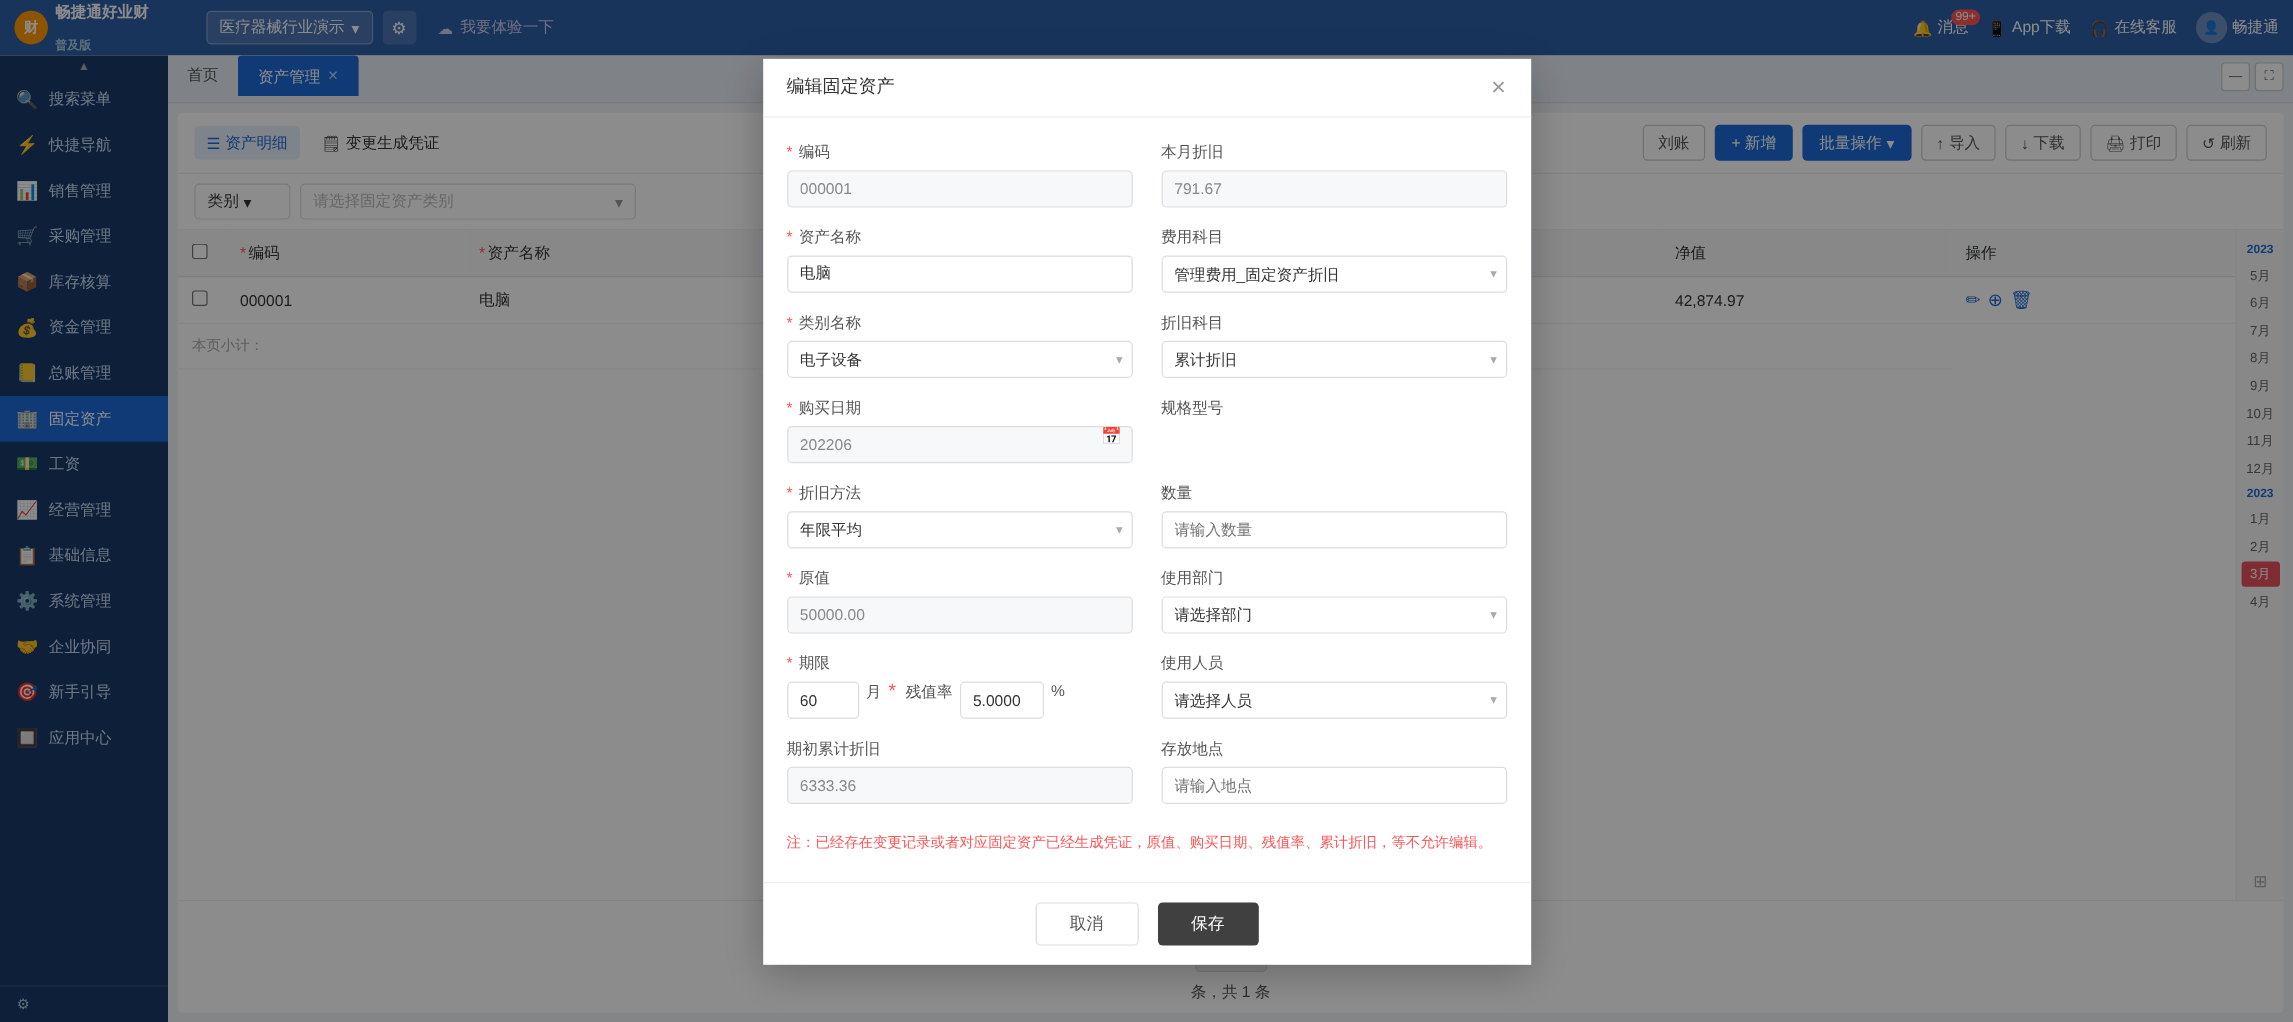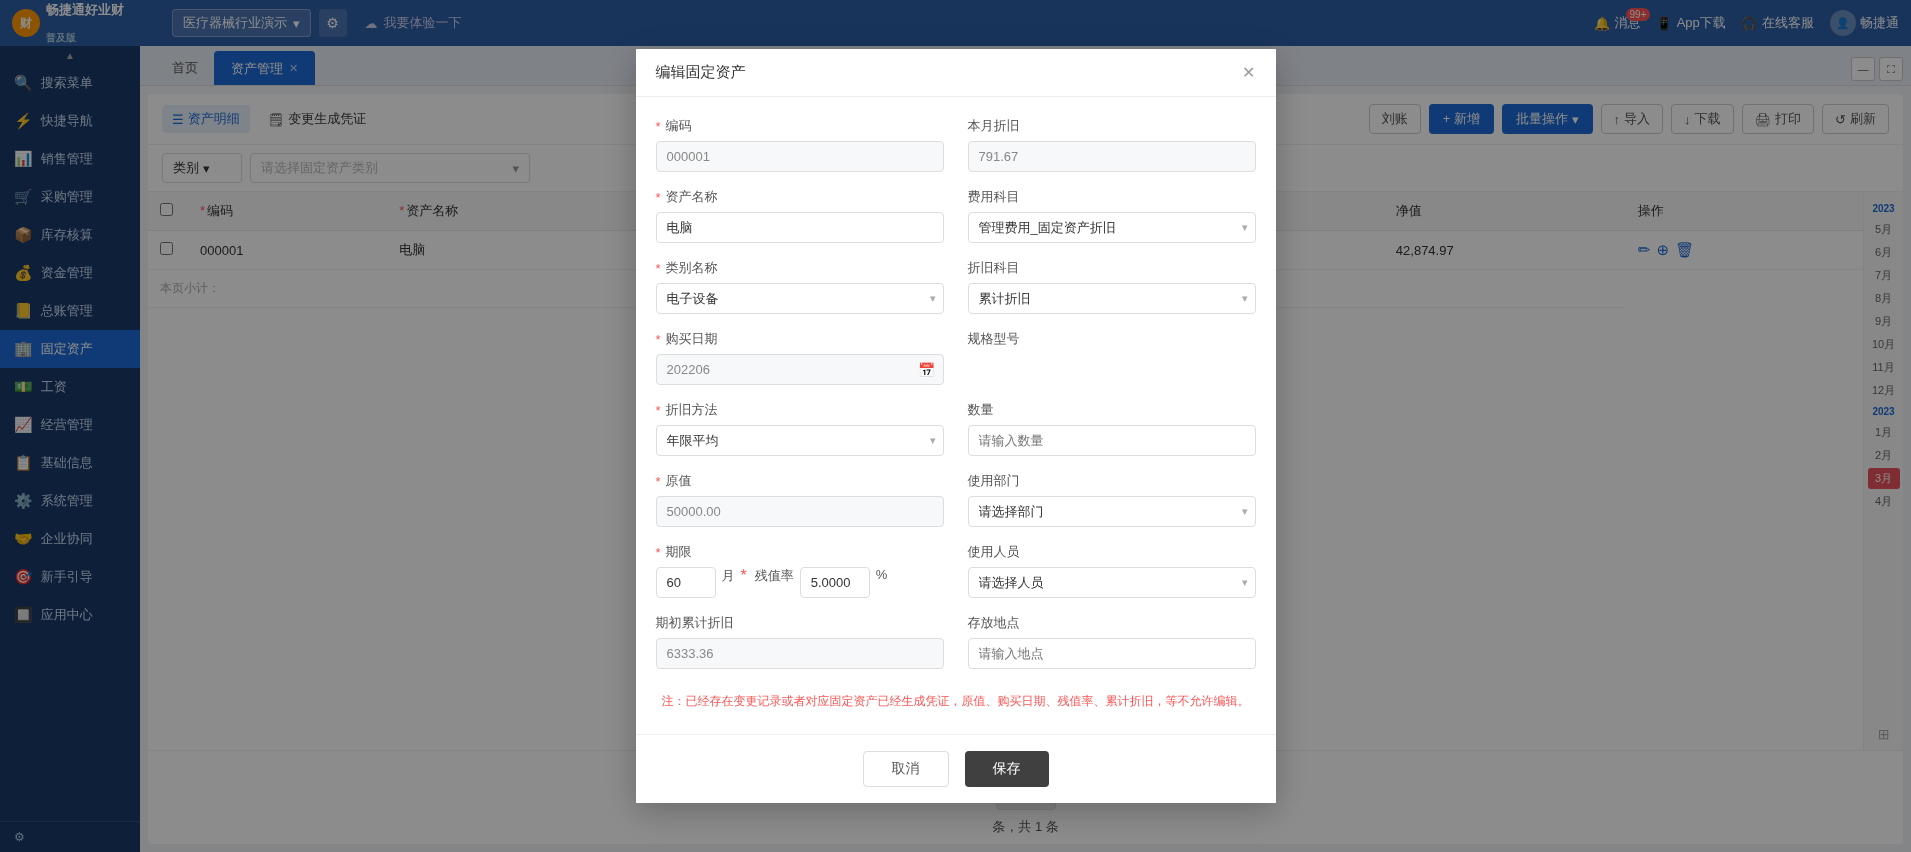--- a/index.html
+++ b/index.html
@@ -147,22 +147,21 @@
       flex-direction: column;
       overflow: hidden;
       background: #f0f2f5;
     }
 
     
     .tab-bar {
       height: 40px;
       background: #e8edf5;
       display: flex;
-      align-items: flex-end;
-      padding-left: 16px;
+      padding-left: 0;
       border-bottom: 1px solid #ddd;
       flex-shrink: 0;
     }
     .tab {
       height: 34px;
       padding: 0 16px;
       display: flex; align-items: center; gap: 6px;
       font-size: 13px;
       cursor: pointer;
       color: #555;
@@ -413,21 +412,20 @@
       padding: 7px 10px;
       font-size: 13px;
       color: #333;
       outline: none;
       width: 100%;
     }
     .form-input.readonly { background: #f7f8fa; color: #888; }
     .form-input-with-icon {
       position: relative;
       display: flex;
-      align-items: center;
     }
     .form-input-with-icon input {
       width: 100%;
       border: 1px solid #ddd;
       border-radius: 4px;
       padding: 7px 30px 7px 10px;
       font-size: 13px;
       color: #333;
       outline: none;
     }
@@ -477,21 +475,20 @@
     }
     .form-row-inline .unit { font-size: 13px; color: #555; }
     .form-row-inline .pct-input {
       width: 70px;
     }
     .note-text {
       font-size: 12px;
       color: #f55;
       padding: 8px 0 4px;
       grid-column: span 2;
-      text-align: center;
     }
     .modal-footer {
       display: flex;
       justify-content: center;
       gap: 16px;
       padding: 16px 20px;
       border-top: 1px solid #eee;
     }
     .btn-cancel {
       border: 1px solid #ddd;

